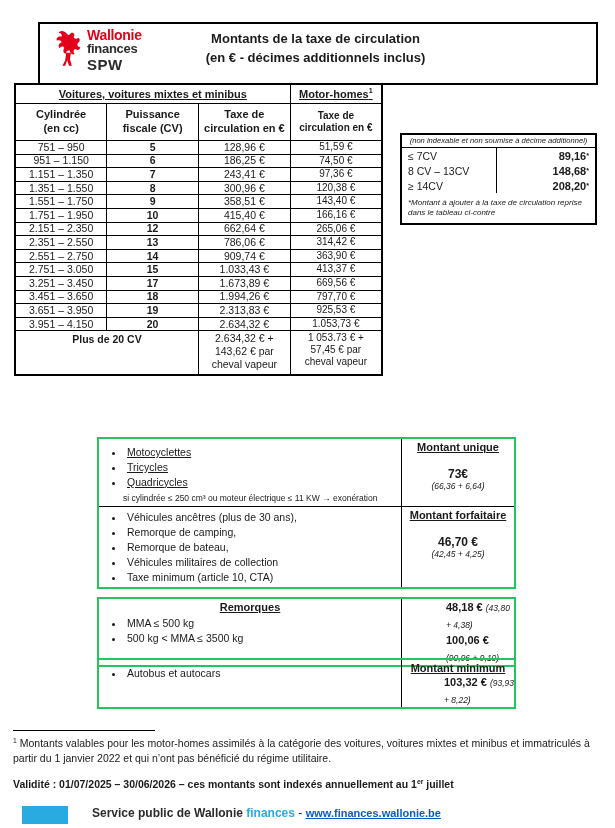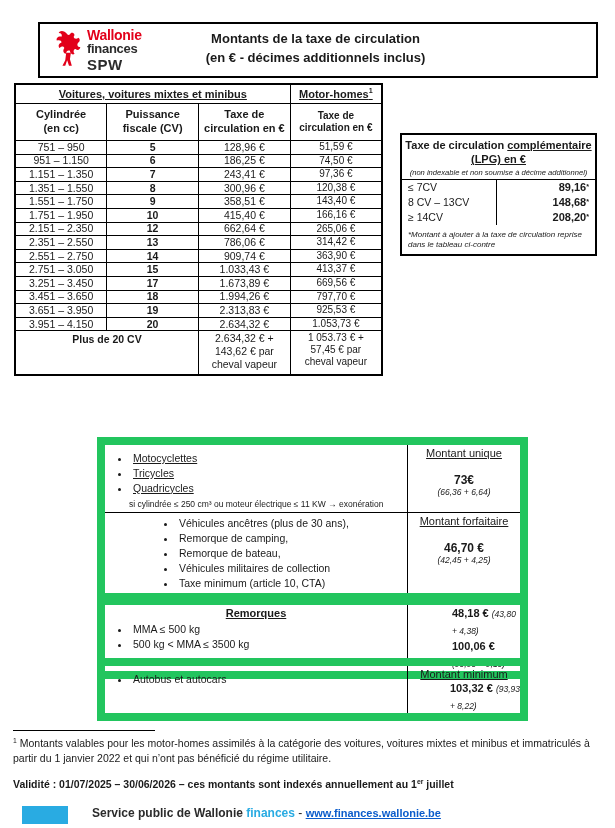--- a/index.html
+++ b/index.html
@@ -4,21 +4,21 @@
 <style>
   html,body{margin:0;padding:0;background:#e8e8e8;}
   .page{position:relative;width:615px;height:828px;background:#ffffff;
         font-family:"Liberation Sans",sans-serif;color:#1a1a1a;overflow:hidden;}
   .b{font-weight:bold;}
   .u{text-decoration:underline;text-align:center;}
   .i{font-style:italic;}
   sup{font-size:65%;vertical-align:super;line-height:0;}
 
   
-  .header-box{position:absolute;left:38px;top:22px;width:560px;height:56px;
+  .header-box{position:absolute;left:38px;top:22px;width:560px;height:63px;
               border:2px solid #000;box-sizing:border-box;}
   .logo{position:absolute;left:14px;top:4px;display:flex;align-items:flex-start;}
   .logo svg{width:30px;height:40px;}
   .logo-text{margin-left:3px;line-height:1;}
   .logo-wallonie{font-weight:bold;font-size:14px;letter-spacing:-0.3px;}
   .logo-finances{font-weight:bold;font-size:13px;color:#2b2b2b;letter-spacing:-0.3px;}
   .logo-spw{font-weight:bold;font-size:15px;color:#2b2b2b;letter-spacing:0.5px;margin-top:2px;}
   .header-title{position:absolute;left:105px;right:110px;top:6px;text-align:center;
                 font-weight:bold;font-size:13px;line-height:1.45;}
 
@@ -45,29 +45,29 @@
   .lpg-note{font-style:italic;font-size:7.6px;text-align:center;padding:1px 0 2px;
             border-bottom:1px solid #000;}
   .lpg-rows{}
   .lpg-row{display:flex;height:15px;align-items:center;}
   .lpg-label{flex:1;font-size:10.5px;padding-left:6px;}
   .lpg-value{width:92px;border-left:1px solid #000;align-self:stretch;display:flex;
              align-items:center;justify-content:flex-end;font-weight:bold;font-size:11px;padding-right:6px;}
   .lpg-foot{font-style:italic;font-size:8px;padding:5px 6px 4px;line-height:1.3;}
 
   
-  .mid-table{position:absolute;left:97px;width:418px;border:8px solid #22c55e;table-layout:fixed;}
+  .mid-table{position:absolute;left:97px;width:418px;border:2px solid #22c55e;table-layout:fixed;}
   .mid-table td{border:1px solid #000;vertical-align:top;padding:0;}
   .mid-left{width:302px;}
   .mid-right{width:112px;text-align:center;}
   ul.bullets{margin:6px 0 2px 26px;padding:0;font-size:10.5px;line-height:1.42;}
   ul.bullets li{margin:0;padding-left:2px;}
   ul.bullets.tight{margin-top:3px;}
   .small-note{font-size:8.5px;padding:1px 0 2px 4px;margin-left:20px;}
-  .box-title{font-weight:normal;font-size:11px;text-decoration:underline;padding-top:2px;}
+  .box-title{font-weight:bold;font-size:11px;text-decoration:underline;padding-top:2px;}
   .amount-big{font-weight:bold;font-size:12px;margin-top:14px;}
   .calc{font-style:italic;font-size:8.5px;}
   .rem-title{text-align:center;font-weight:bold;font-size:11px;text-decoration:underline;padding-top:2px;}
   .amt-line{text-align:left;padding-left:8px;font-size:11px;line-height:1.5;margin-left:36px;}
   .amt-line .amt{font-weight:bold;}
   .min-bullet{margin:14px 0 0 26px;padding:0;font-size:10.5px;}
 
   
   .foot-sep{position:absolute;left:13px;top:730px;width:142px;border-top:1.5px solid #000;}
   .footnote{position:absolute;left:13px;top:736px;width:590px;font-size:10.5px;line-height:1.45;}
@@ -218,24 +218,20 @@
 143,62 € par
 cheval vapeur</td>
         <td class="c4">1 053.73 € +
 57,45 € par
 cheval vapeur</td>
       </tr>
     </tfoot>
   </table>
 
   <div class="lpg-box">
-    <div class="lpg-title">
-      <span>Taxe de circulation </span><span class="u">complémentaire</span><br>
-      <span class="u">(LPG) en €</span>
-    </div>
     <div class="lpg-note i">(non indexable et non soumise à décime additionnel)</div>
     <div class="lpg-rows">
         <div class="lpg-row">
           <div class="lpg-label">≤ 7CV</div>
           <div class="lpg-value">
             <span>89,16</span>
             <sup>*</sup>
           </div>
         </div>
         <div class="lpg-row">
@@ -267,21 +263,21 @@
             </ul>
         <div class="small-note">si cylindrée ≤ 250 cm³  ou moteur électrique ≤ 11 KW  → exonération</div>
       </td>
       <td class="mid-right">
         <div class="box-title">Montant unique</div>
         <div class="amount-big">73€</div>
         <div class="calc">(66,36 + 6,64)</div>
       </td>
     </tr>
     <tr>
-      <td class="mid-left" style="height:80px;padding-left:46px;">
+      <td class="mid-left" style="height:80px;">
         <ul class="bullets tight">
               <li><span>Véhicules ancêtres (plus de 30 ans),</span></li>
               <li><span>Remorque de camping,</span></li>
               <li><span>Remorque de bateau,</span></li>
               <li><span>Véhicules militaires de collection</span></li>
               <li><span>Taxe minimum (article 10, CTA)</span></li>
             </ul>
       </td>
       <td class="mid-right">
         <div class="box-title">Montant forfaitaire</div>

